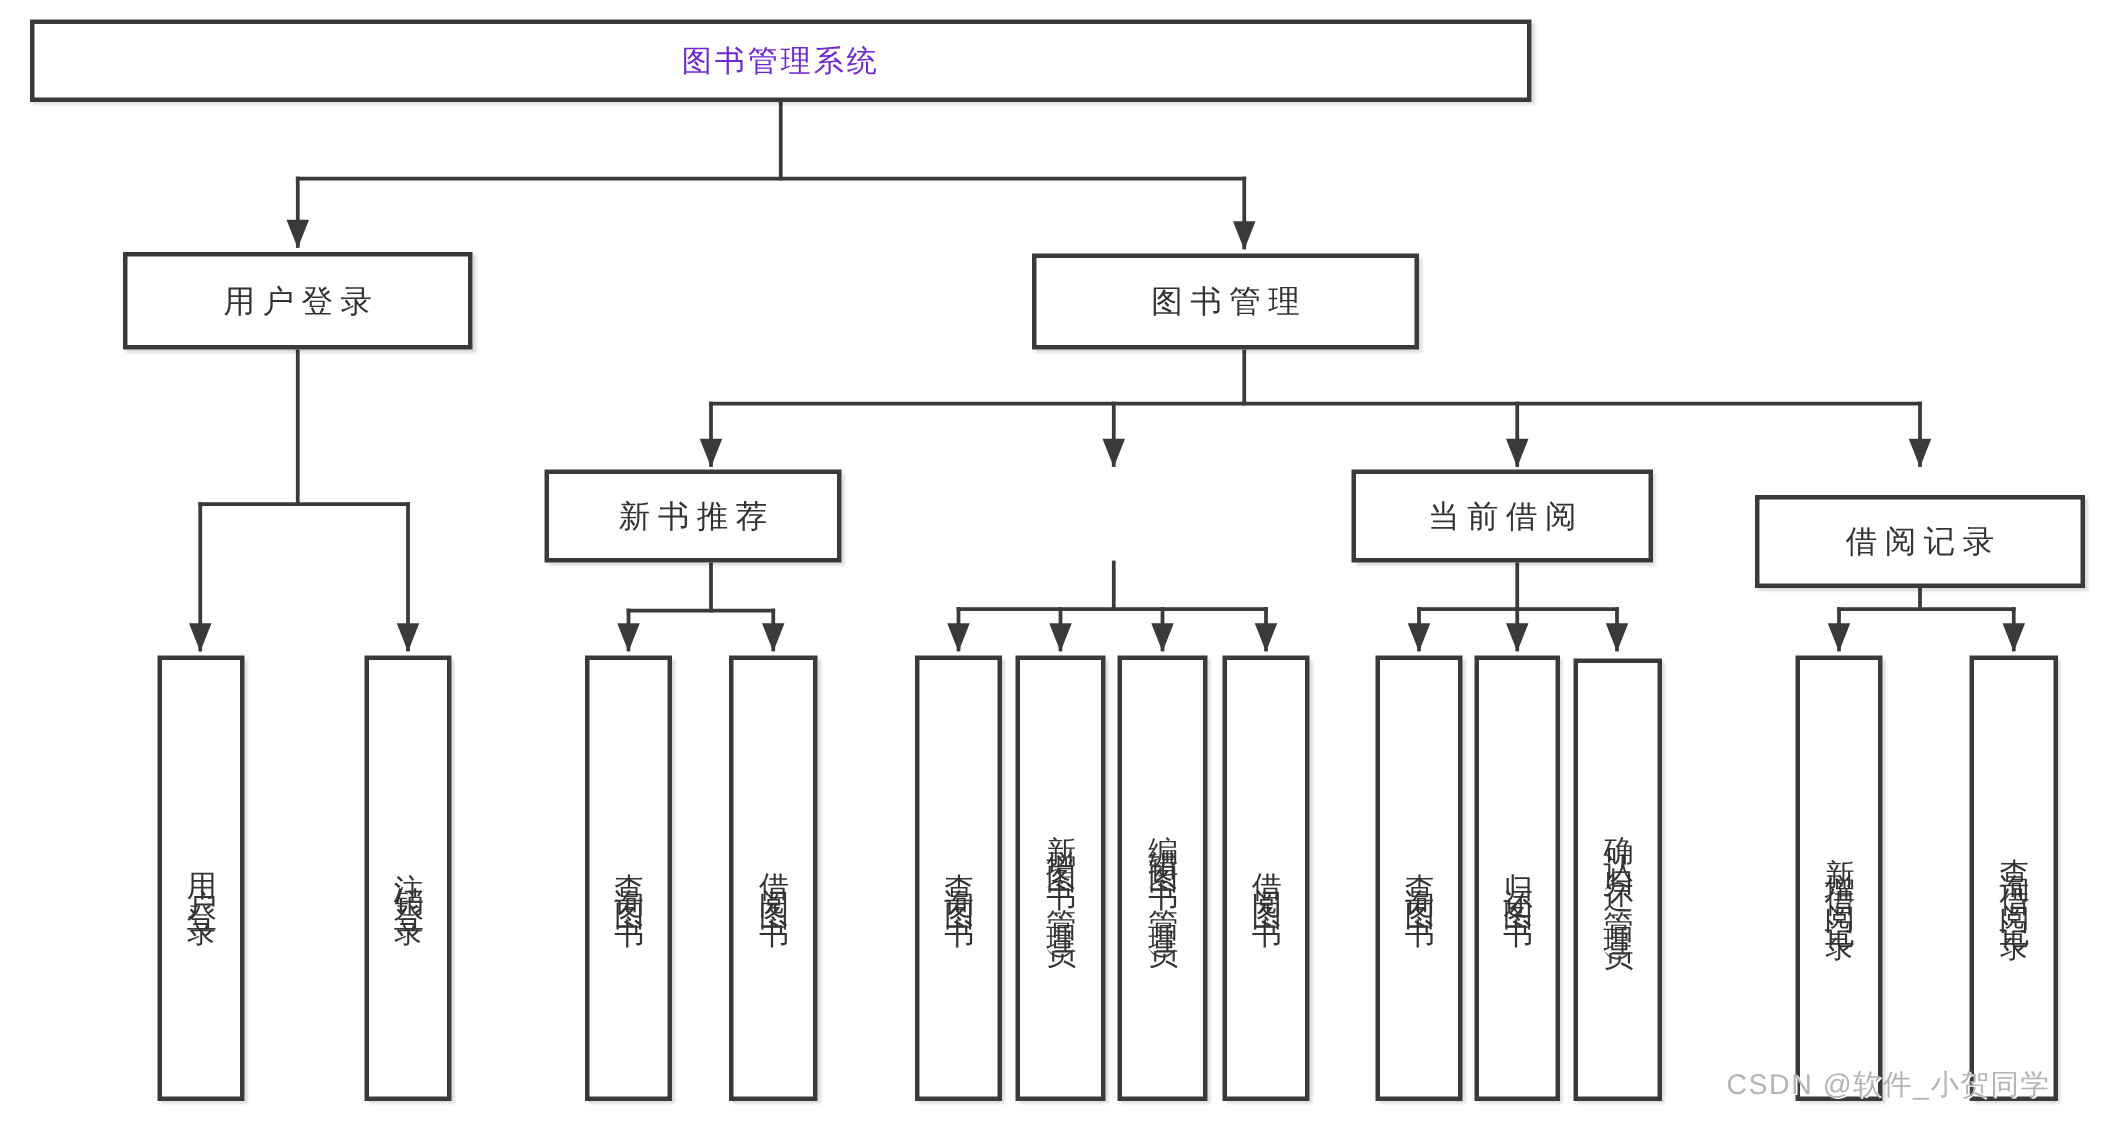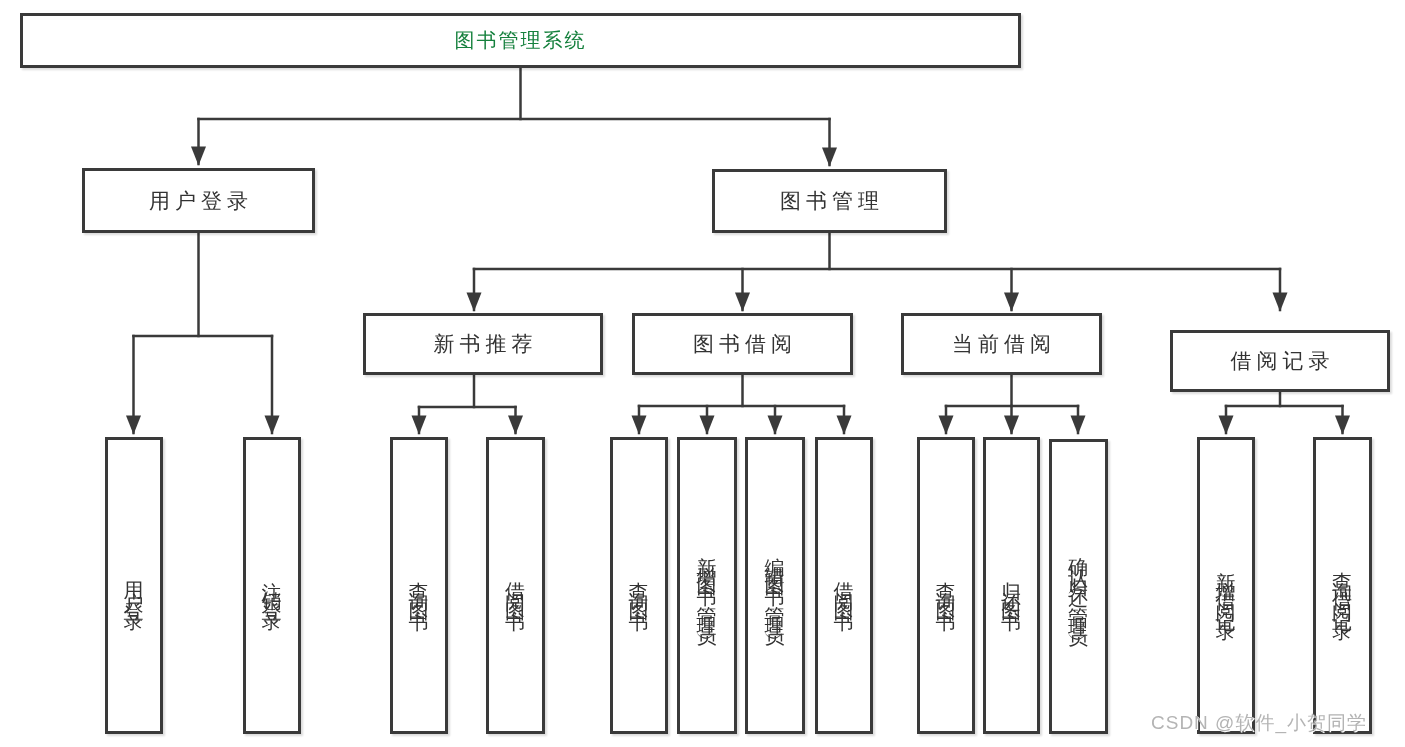--- a/index.html
+++ b/index.html
@@ -22,21 +22,21 @@
     background: #ffffff;
     display: flex;
     align-items: center;
     justify-content: center;
     color: #333333;
     box-shadow: 2px 2px 2px rgba(0,0,0,0.14);
   }
   .root-label {
     font-size: 20px;
     letter-spacing: 2px;
-    color: #15803d;
+    color: #6d28d9;
   }
   .h-label {
     font-size: 21px;
     letter-spacing: 5px;
     text-indent: 5px;
     color: #333333;
   }
   .v-label {
     writing-mode: vertical-rl;
     text-orientation: mixed;
@@ -115,29 +115,26 @@
     </g>
   </svg>
 
   <div class="box" style="left:20px; top:13px; width:1001px; height:55px;">
     <span class="root-label">图书管理系统</span>
   </div>
 
   <div class="box hbox2" style="left:82px; width:233px;">
     <span class="h-label">用户登录</span>
   </div>
-  <div class="box hbox2" style="left:712px; top:169px; width:235px; height:64px;">
+  <div class="box hbox2" style="left:688px; top:169px; width:258px; height:64px;">
     <span class="h-label">图书管理</span>
   </div>
 
-  <div class="box hbox3" style="left:363px; width:240px;">
+  <div class="box hbox3" style="left:363px; width:198px;">
     <span class="h-label">新书推荐</span>
-  </div>
-  <div class="box hbox3" style="left:632px; width:221px;">
-    <span class="h-label">图书借阅</span>
   </div>
   <div class="box hbox3" style="left:901px; width:201px;">
     <span class="h-label">当前借阅</span>
   </div>
   <div class="box hbox3" style="left:1170px; width:220px;margin-top:17px;">
     <span class="h-label">借阅记录</span>
   </div>
 
   <div class="box leaf" style="left:105px; width:58px;">
     <span class="v-label">用户登录</span>

